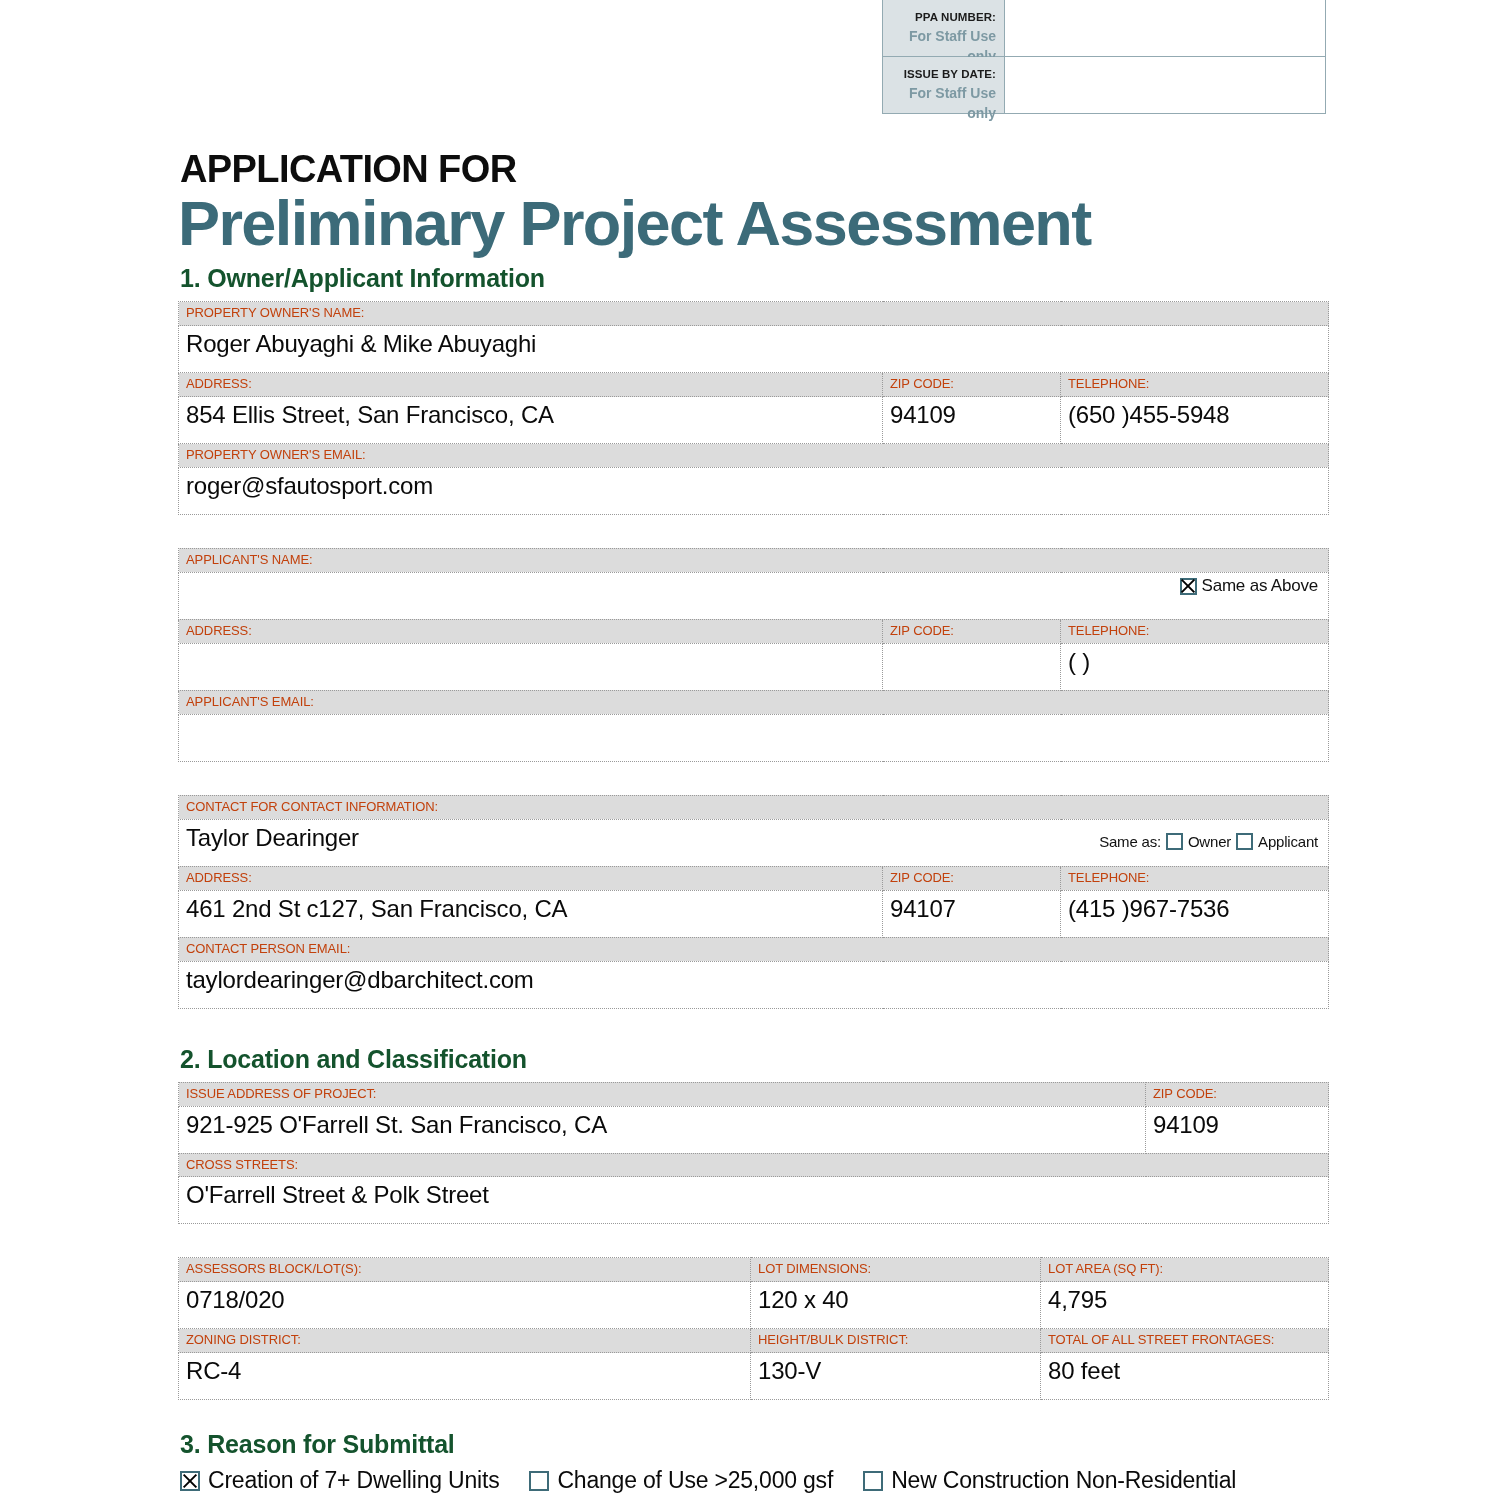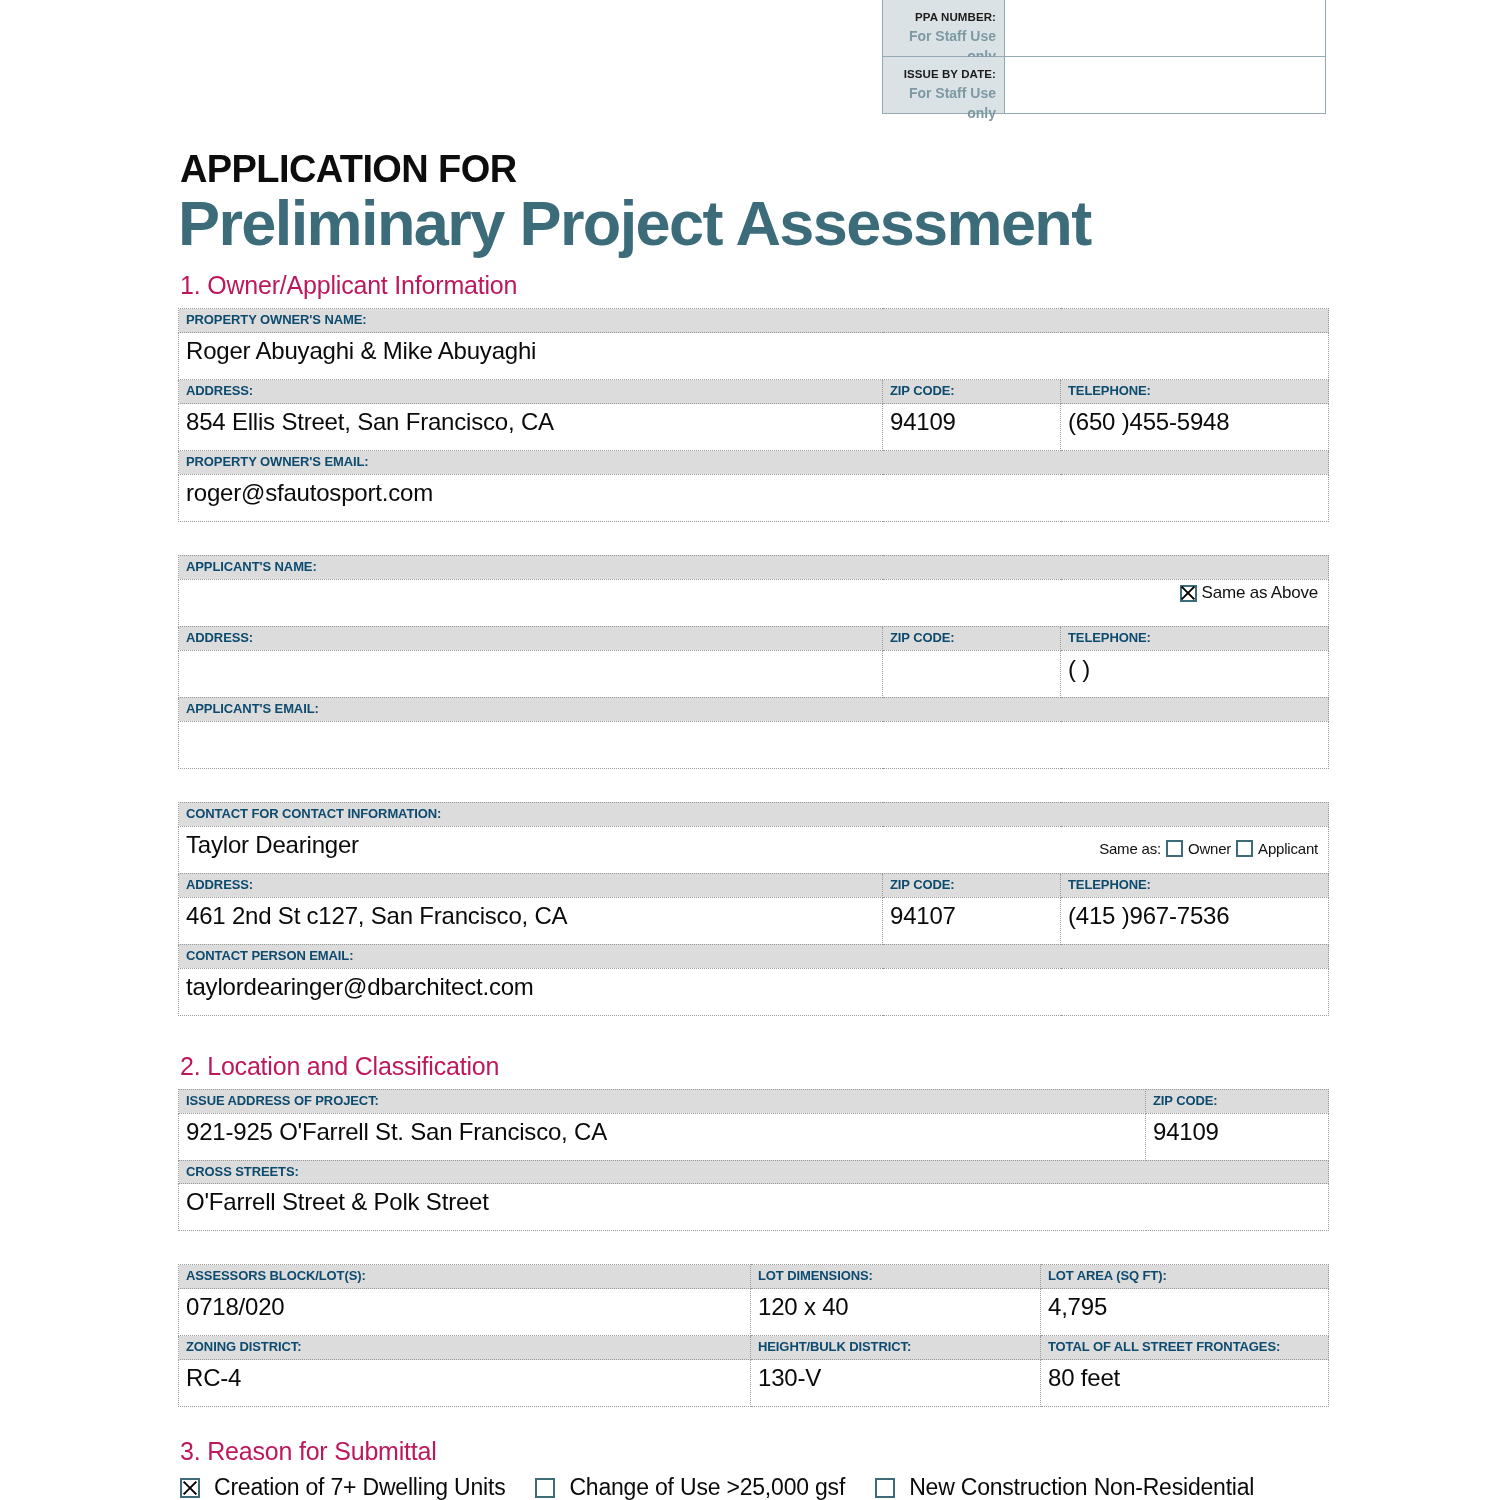--- a/index.html
+++ b/index.html
@@ -83,45 +83,45 @@
   .title-big {
     font-size: 63px;
     font-weight: bold;
     letter-spacing: -1.6px;
     color: #3c6b79;
     line-height: 1.05;
     margin: 0 0 4px 0px;
   }
   .section-head {
     font-size: 25px;
-    color: #be185d;
-    font-weight: normal;
+    color: #14532d;
+    font-weight: bold;
     letter-spacing: -0.2px;
-    margin: 15px 0 8px 2px;
+    margin: 8px 0 8px 2px;
   }
   .section-head.sp { margin-top: 36px; }
 
   
   .ftable {
     width: 1150px;
     border-collapse: collapse;
     table-layout: fixed;
     margin-bottom: 0px;
   }
   .ftable td {
     border: 1px dotted #9a9a9a;
     padding: 0;
     vertical-align: top;
   }
   td.lbl {
     background: #dcdcdc;
     font-size: 13px;
-    font-weight: bold;
+    font-weight: normal;
     letter-spacing: -0.1px;
-    color: #0c4a6e;
+    color: #c2410c;
     padding: 4px 0 4px 7px;
     height: 14px;
     line-height: 1.15;
     white-space: nowrap;
   }
   td.val {
     background: #ffffff;
     font-size: 24px;
     color: #0a0a0a;
     padding: 2px 0 6px 7px;
@@ -189,21 +189,21 @@
     align-items: center;
     font-size: 23px;
     letter-spacing: -0.2px;
     color: #0a0a0a;
     margin-bottom: 11px;
     white-space: nowrap;
   }
   .reason-item {
     display: flex;
     align-items: center;
-    gap: 14px;
+    gap: 8px;
     margin-right: 30px;
   }
   .reason-item .cbox { width: 20px; height: 20px; vertical-align: middle; }
 </style>
 </head>
 <body>
 
 <div class="staff-box">
   <div class="staff-row r1">
     <div class="staff-label">

